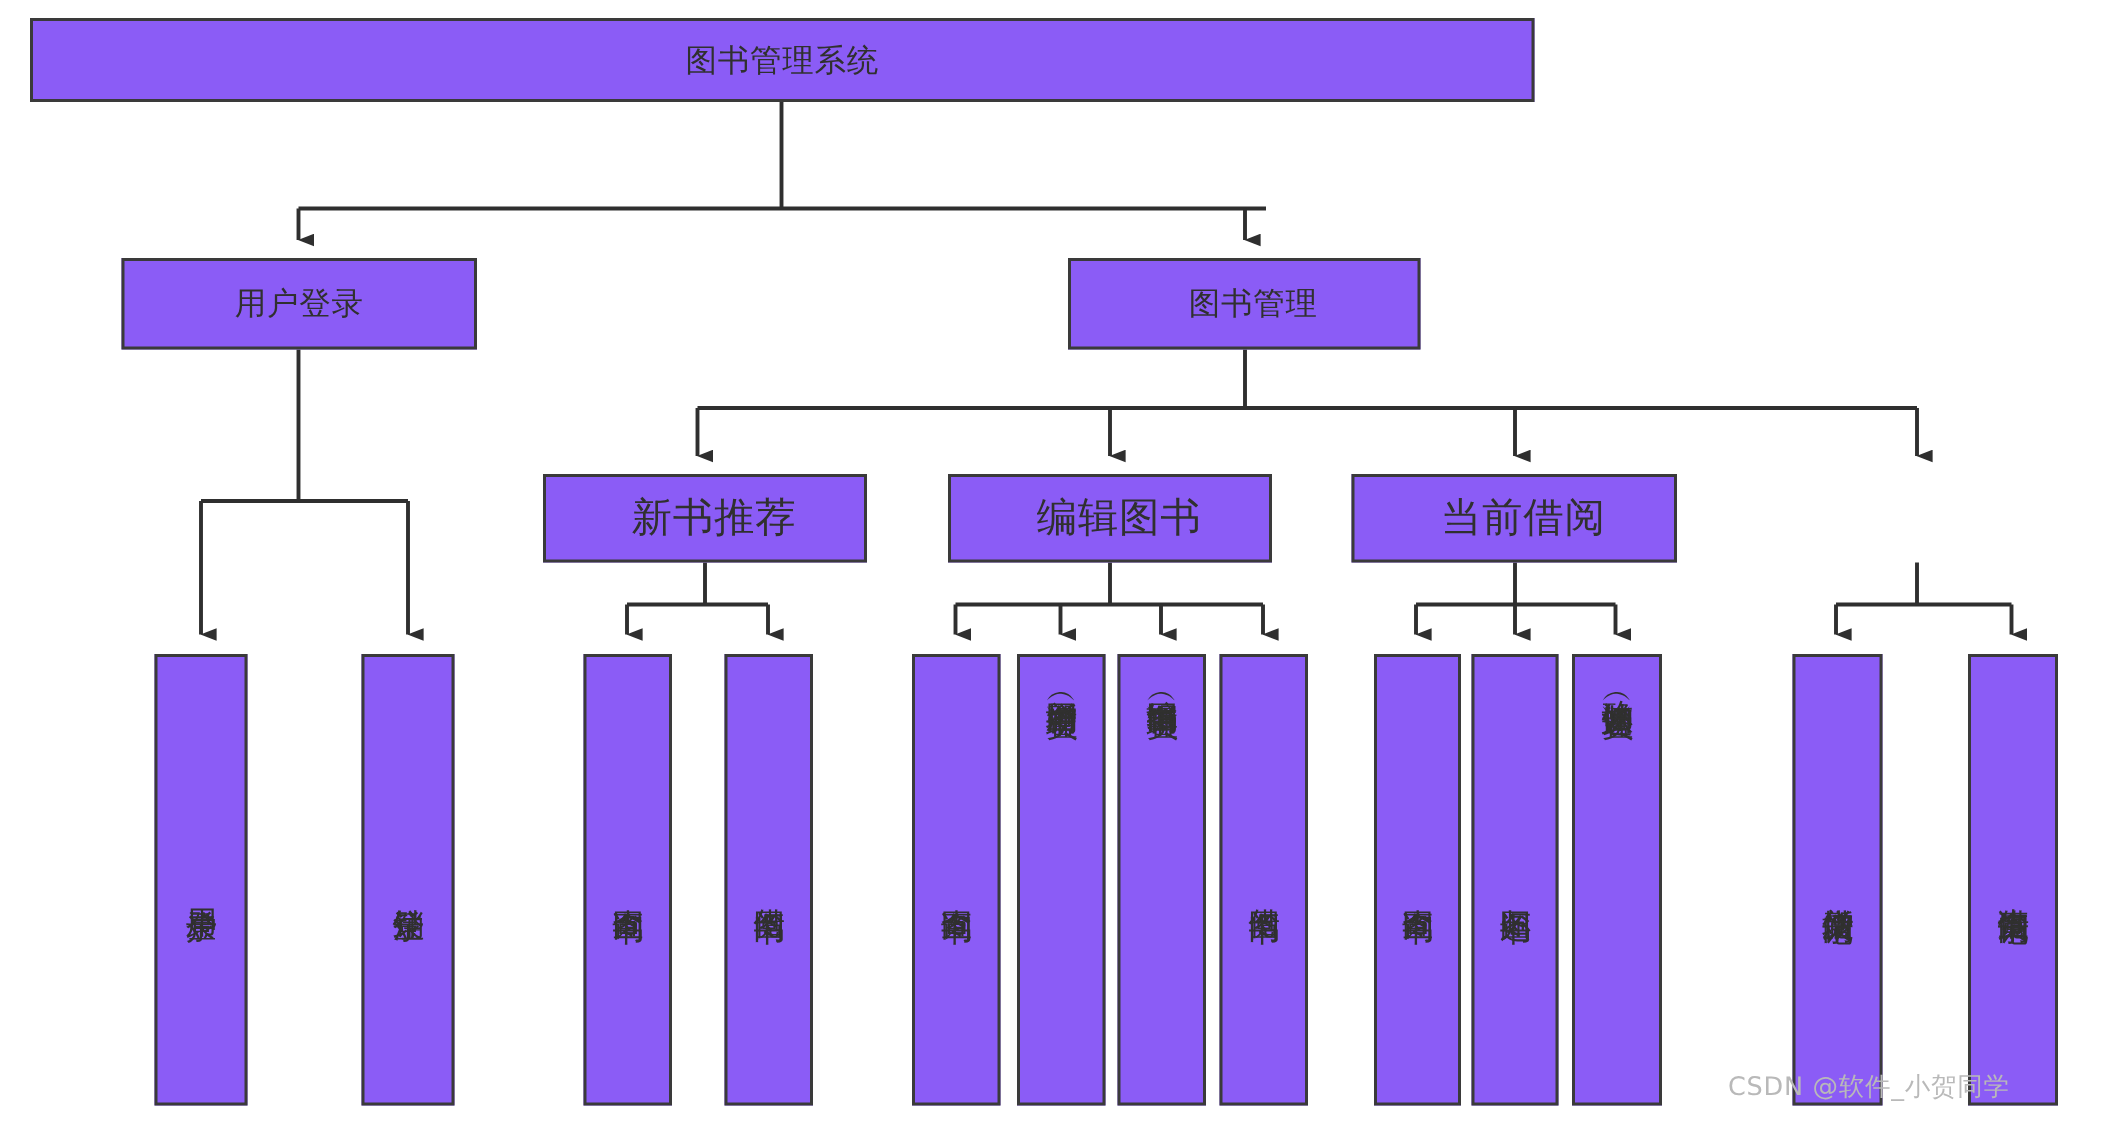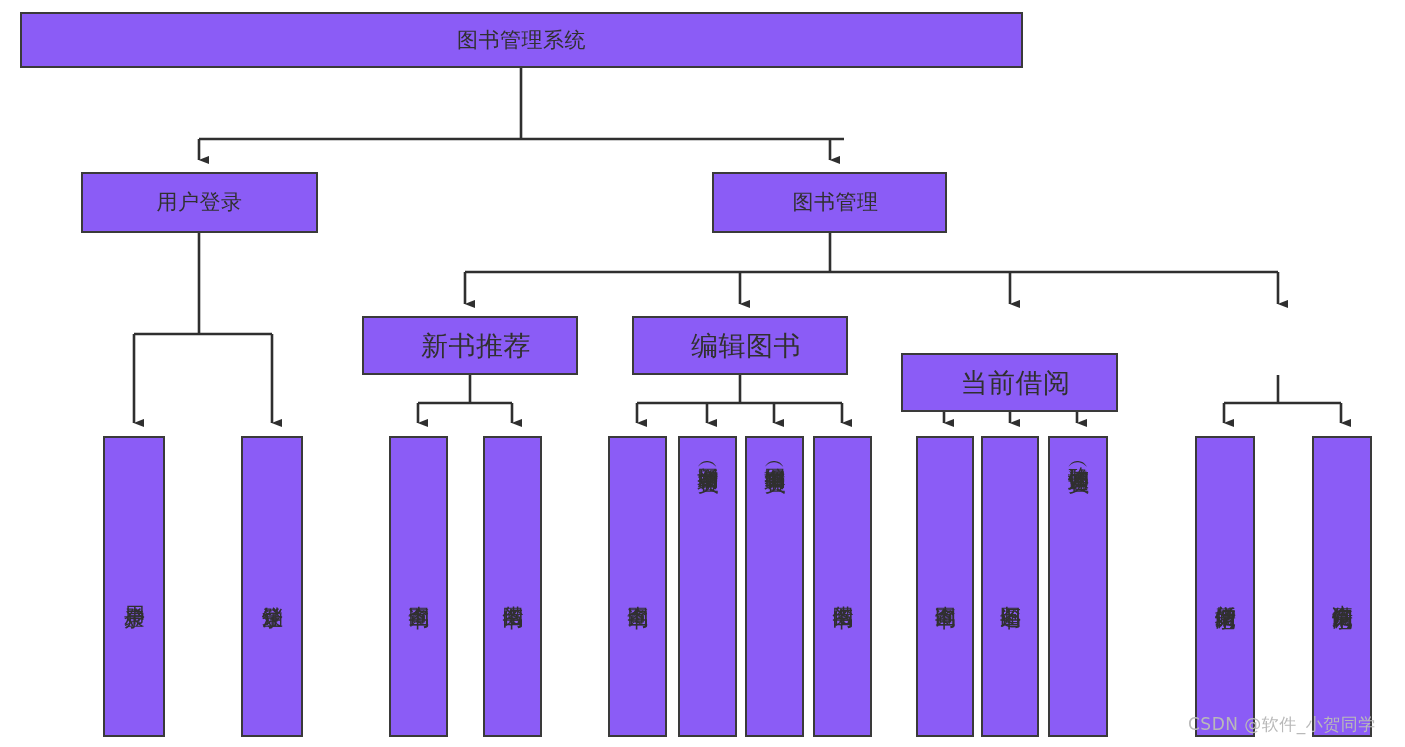--- a/index.html
+++ b/index.html
@@ -144,21 +144,21 @@
   <div class="node h" style="left:712px; top:172px; width:235px; height:61px;padding-left:12px;">
     <span>图书管理</span>
   </div>
 
   <div class="node l2" style="left:362px; top:316px; width:216px; height:59px;">
     <span>新书推荐</span>
   </div>
   <div class="node l2" style="left:632px; top:316px; width:216px; height:59px;">
     <span>编辑图书</span>
   </div>
-  <div class="node l2" style="left:901px; top:316px; width:217px; height:59px;margin-top:37px;">
+  <div class="node l2" style="left:901px; top:316px; width:217px; height:59px;">
     <span>当前借阅</span>
   </div>
 
   <div class="node leaf" style="left:103px; top:436px; width:62px; height:301px;">
     <div class="leafwrap mid">
       <span class="vtext">用户登录</span>
     </div>
   </div>
   <div class="node leaf" style="left:241px; top:436px; width:62px; height:301px;">
     <div class="leafwrap mid">
@@ -218,15 +218,15 @@
     <div class="leafwrap mid">
       <span class="vtext">新增借阅记录</span>
     </div>
   </div>
   <div class="node leaf" style="left:1312px; top:436px; width:60px; height:301px;">
     <div class="leafwrap mid">
       <span class="vtext">查询借阅记录</span>
     </div>
   </div>
 
-  <div class="watermark" style="left:1152px; top:713px;margin-left:36px;">CSDN @软件_小贺同学</div>
+  <div class="watermark" style="left:1152px; top:713px;">CSDN @软件_小贺同学</div>
 
 </div>
 
 </body></html>

